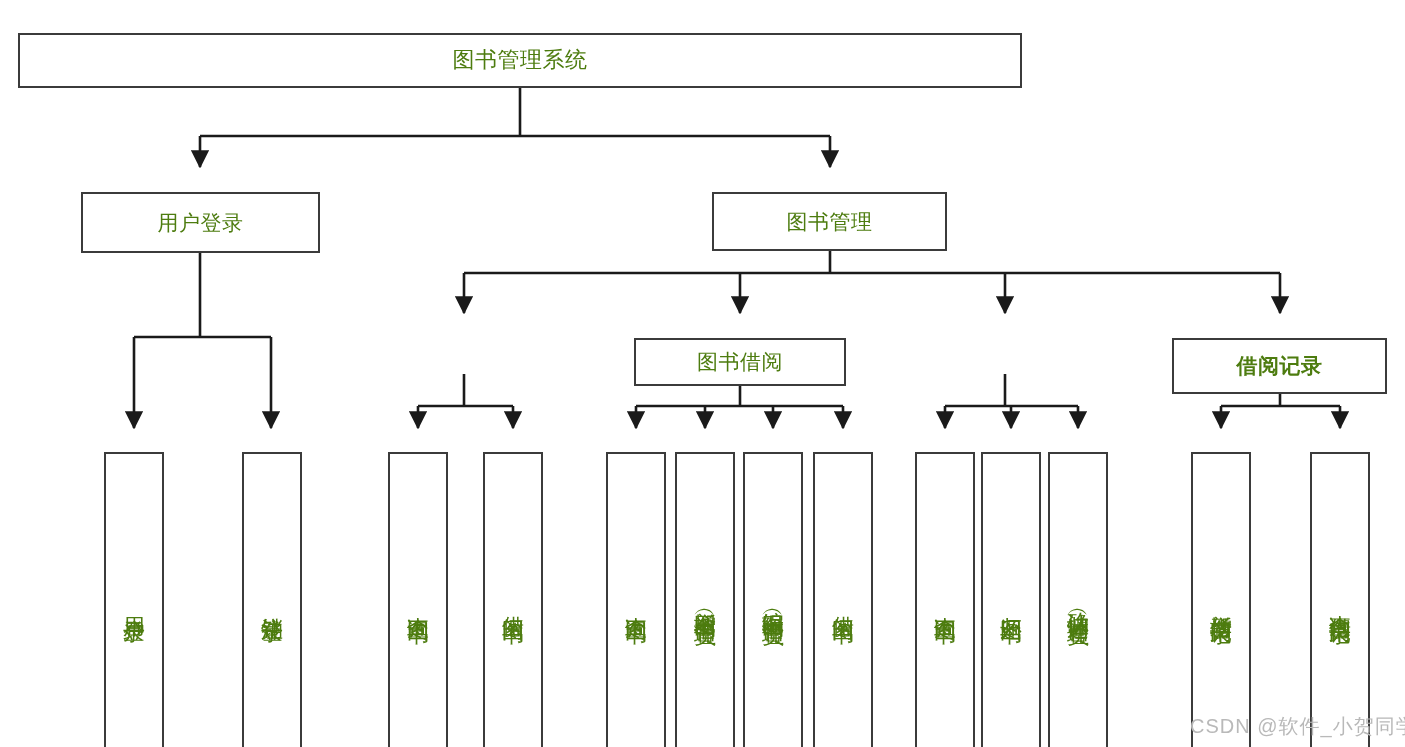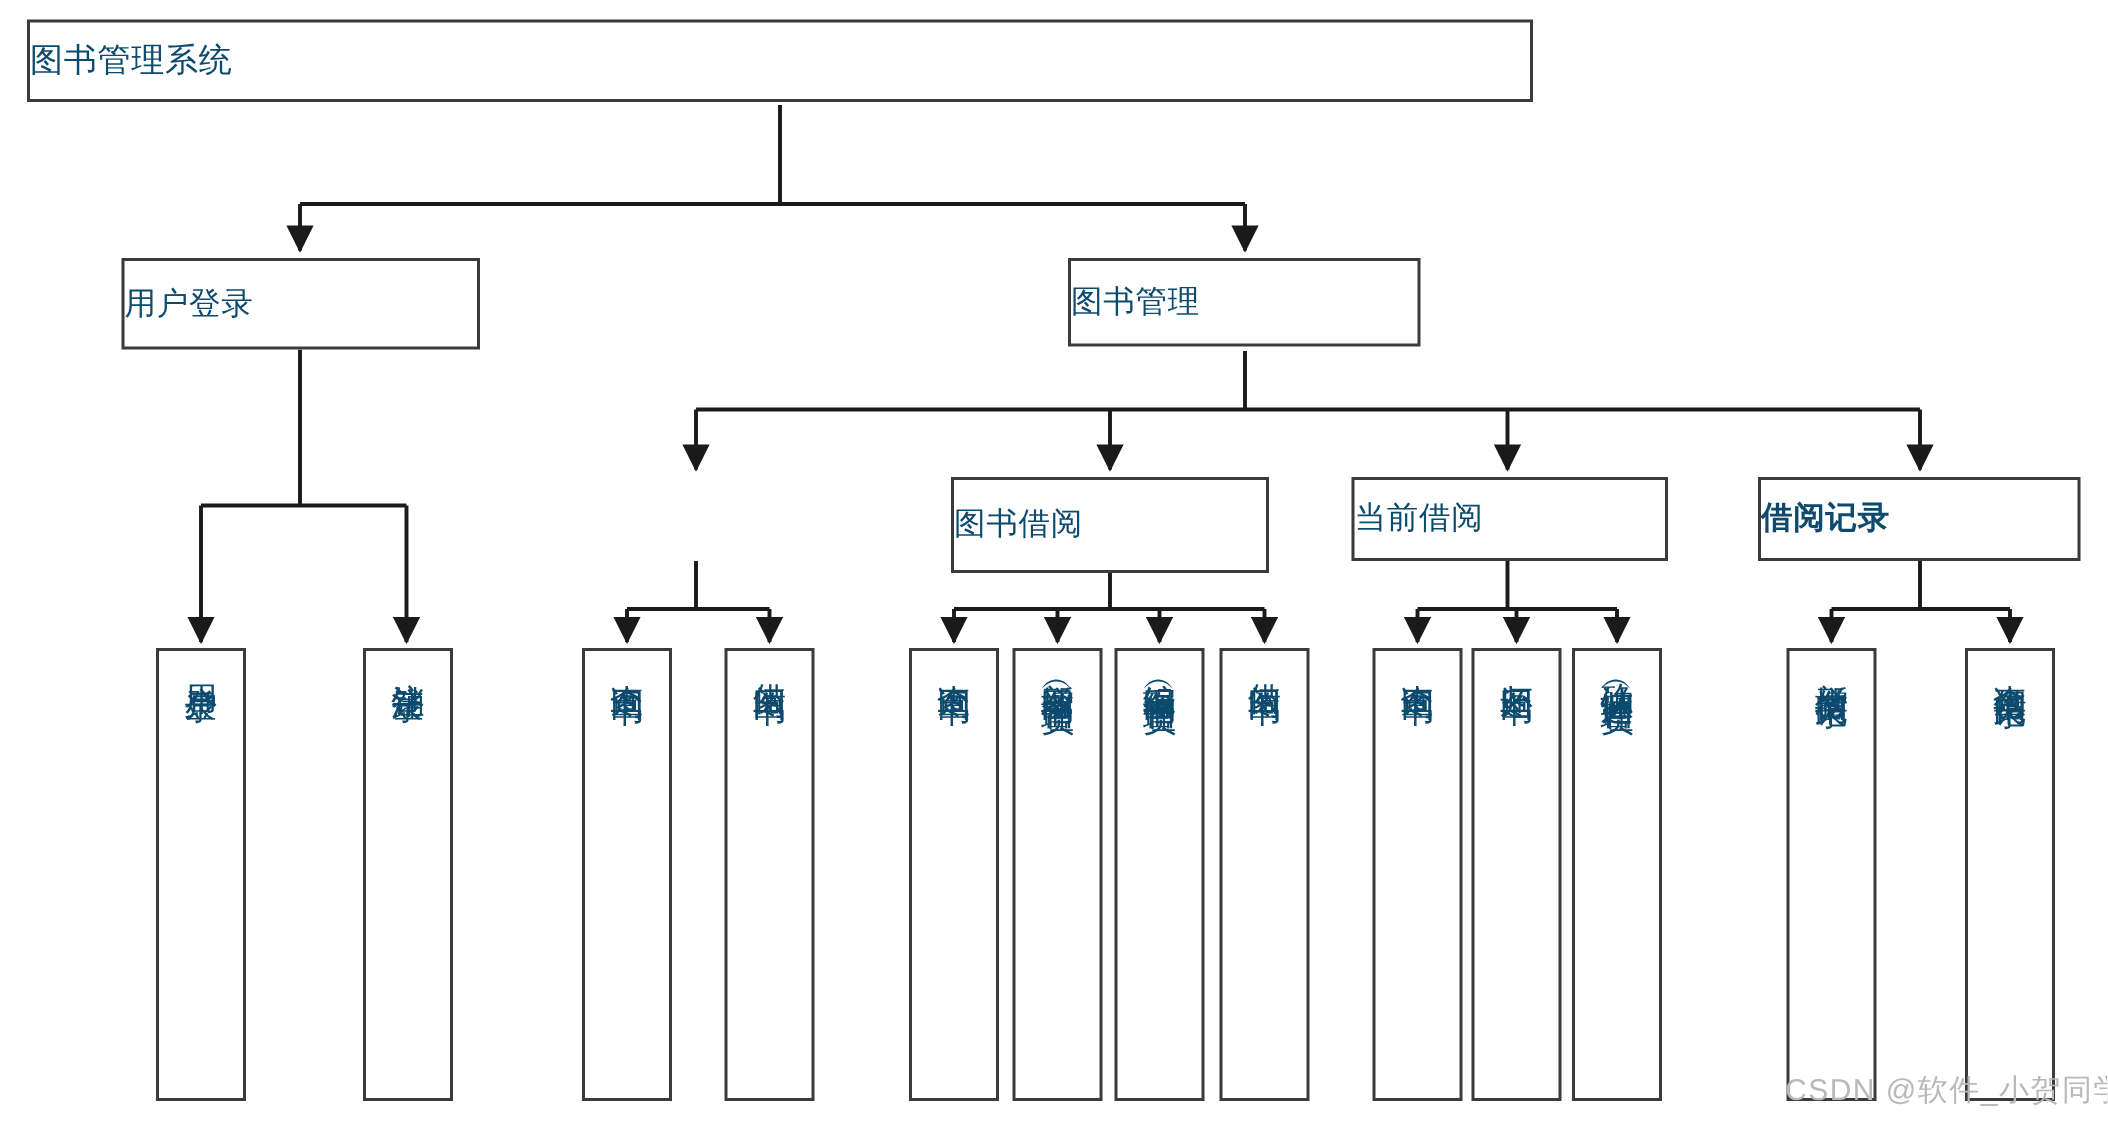--- a/index.html
+++ b/index.html
@@ -25,22 +25,23 @@
     height: 747px;
     pointer-events: none;
   }
   .node {
     position: absolute;
     box-sizing: border-box;
     border: 2px solid #3b3b3b;
     background: #ffffff;
     display: flex;
     align-items: center;
-    justify-content: flex-start;
-    color: #0c4a6e;
+    justify-content: center;
+    color: #4d7c0f;
+    margin-top: 20px;
   }
   .node.h {
     font-size: 21px;
     line-height: 1.2;
     letter-spacing: 0.5px;
   }
   .node.v {
     writing-mode: vertical-rl;
     text-orientation: upright;
     font-size: 22px;
@@ -125,25 +126,22 @@
     <span>图书管理系统</span>
   </div>
 
   <div class="node h" style="left:81px; top:172px; width:239px; height:61px;">
     <span>用户登录</span>
   </div>
   <div class="node h" style="left:712px; top:172px; width:235px; height:59px;">
     <span>图书管理</span>
   </div>
 
-  <div class="node h" style="left:634px; top:318px; width:212px; height:64px;">
+  <div class="node h" style="left:634px; top:318px; width:212px; height:48px;">
     <span>图书借阅</span>
-  </div>
-  <div class="node h" style="left:901px; top:318px; width:211px; height:56px;">
-    <span>当前借阅</span>
   </div>
   <div class="node h" style="left:1172px; top:318px; width:215px; height:56px;font-weight:bold;">
     <span>借阅记录</span>
   </div>
 
   <div class="node v" style="left:104px; top:432px; width:60px; height:302px;">
     <span class="vtext">用户登录</span>
   </div>
   <div class="node v" style="left:242px; top:432px; width:60px; height:302px;">
     <span class="vtext">注销登录</span>

